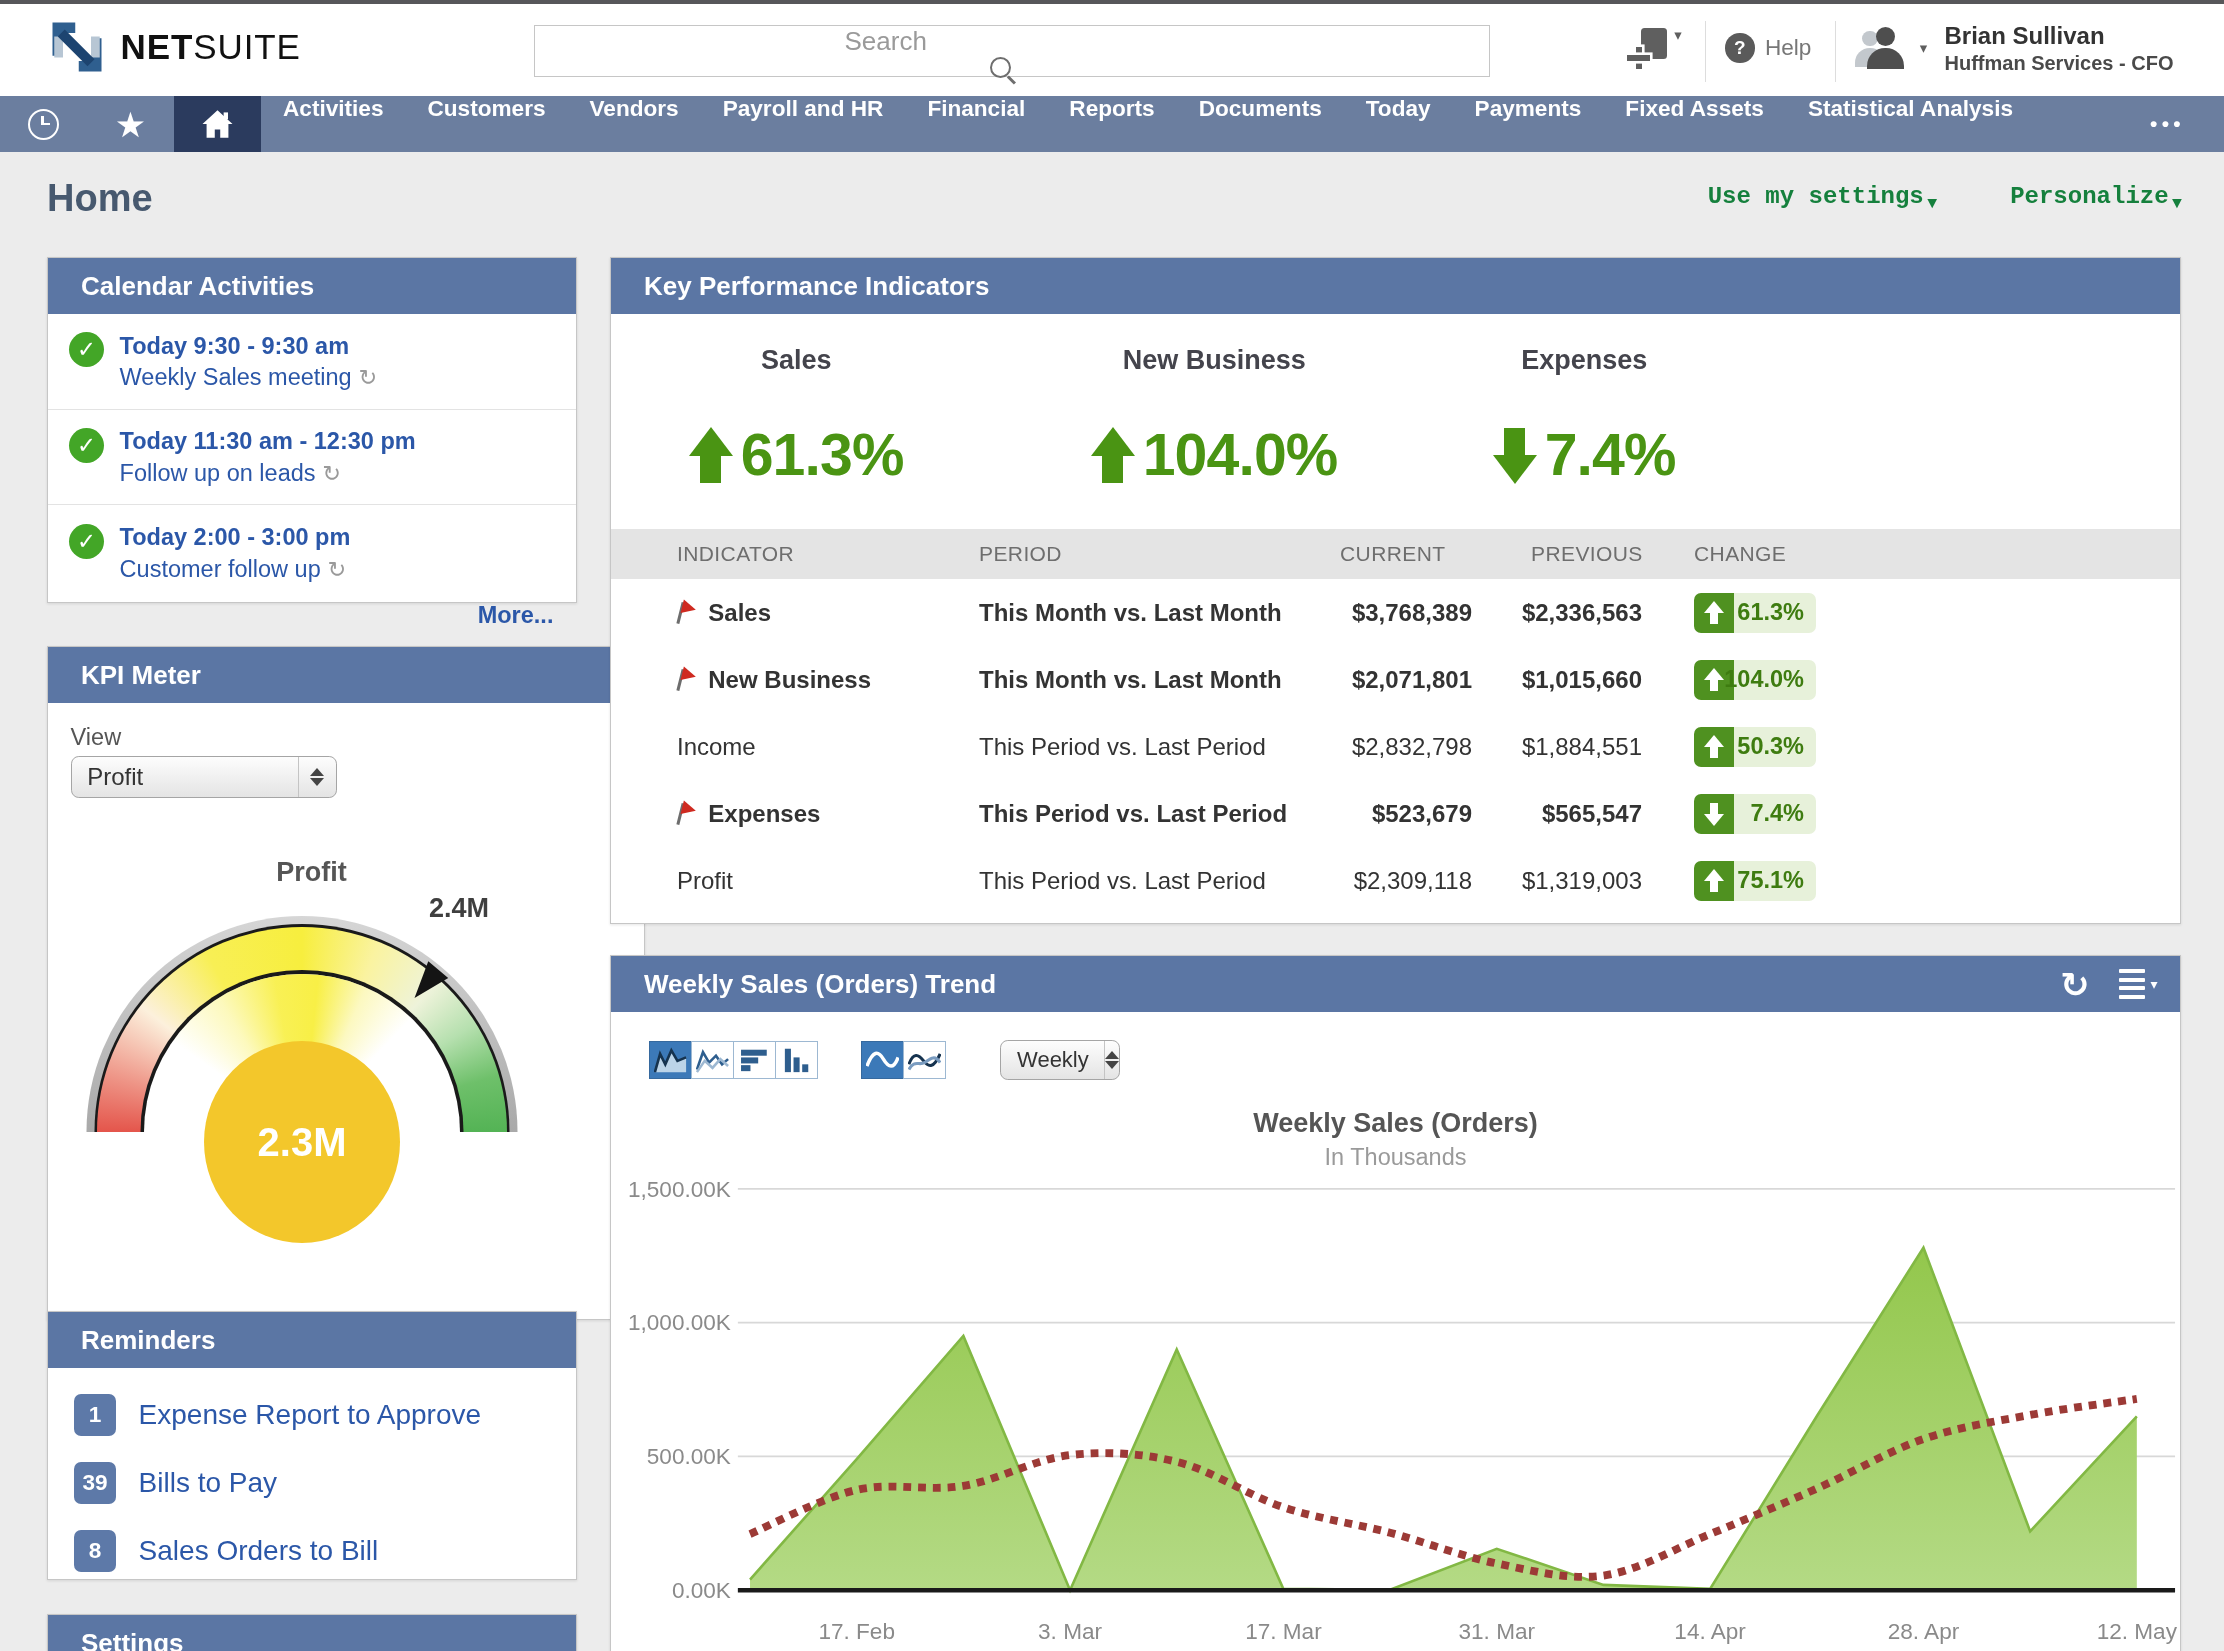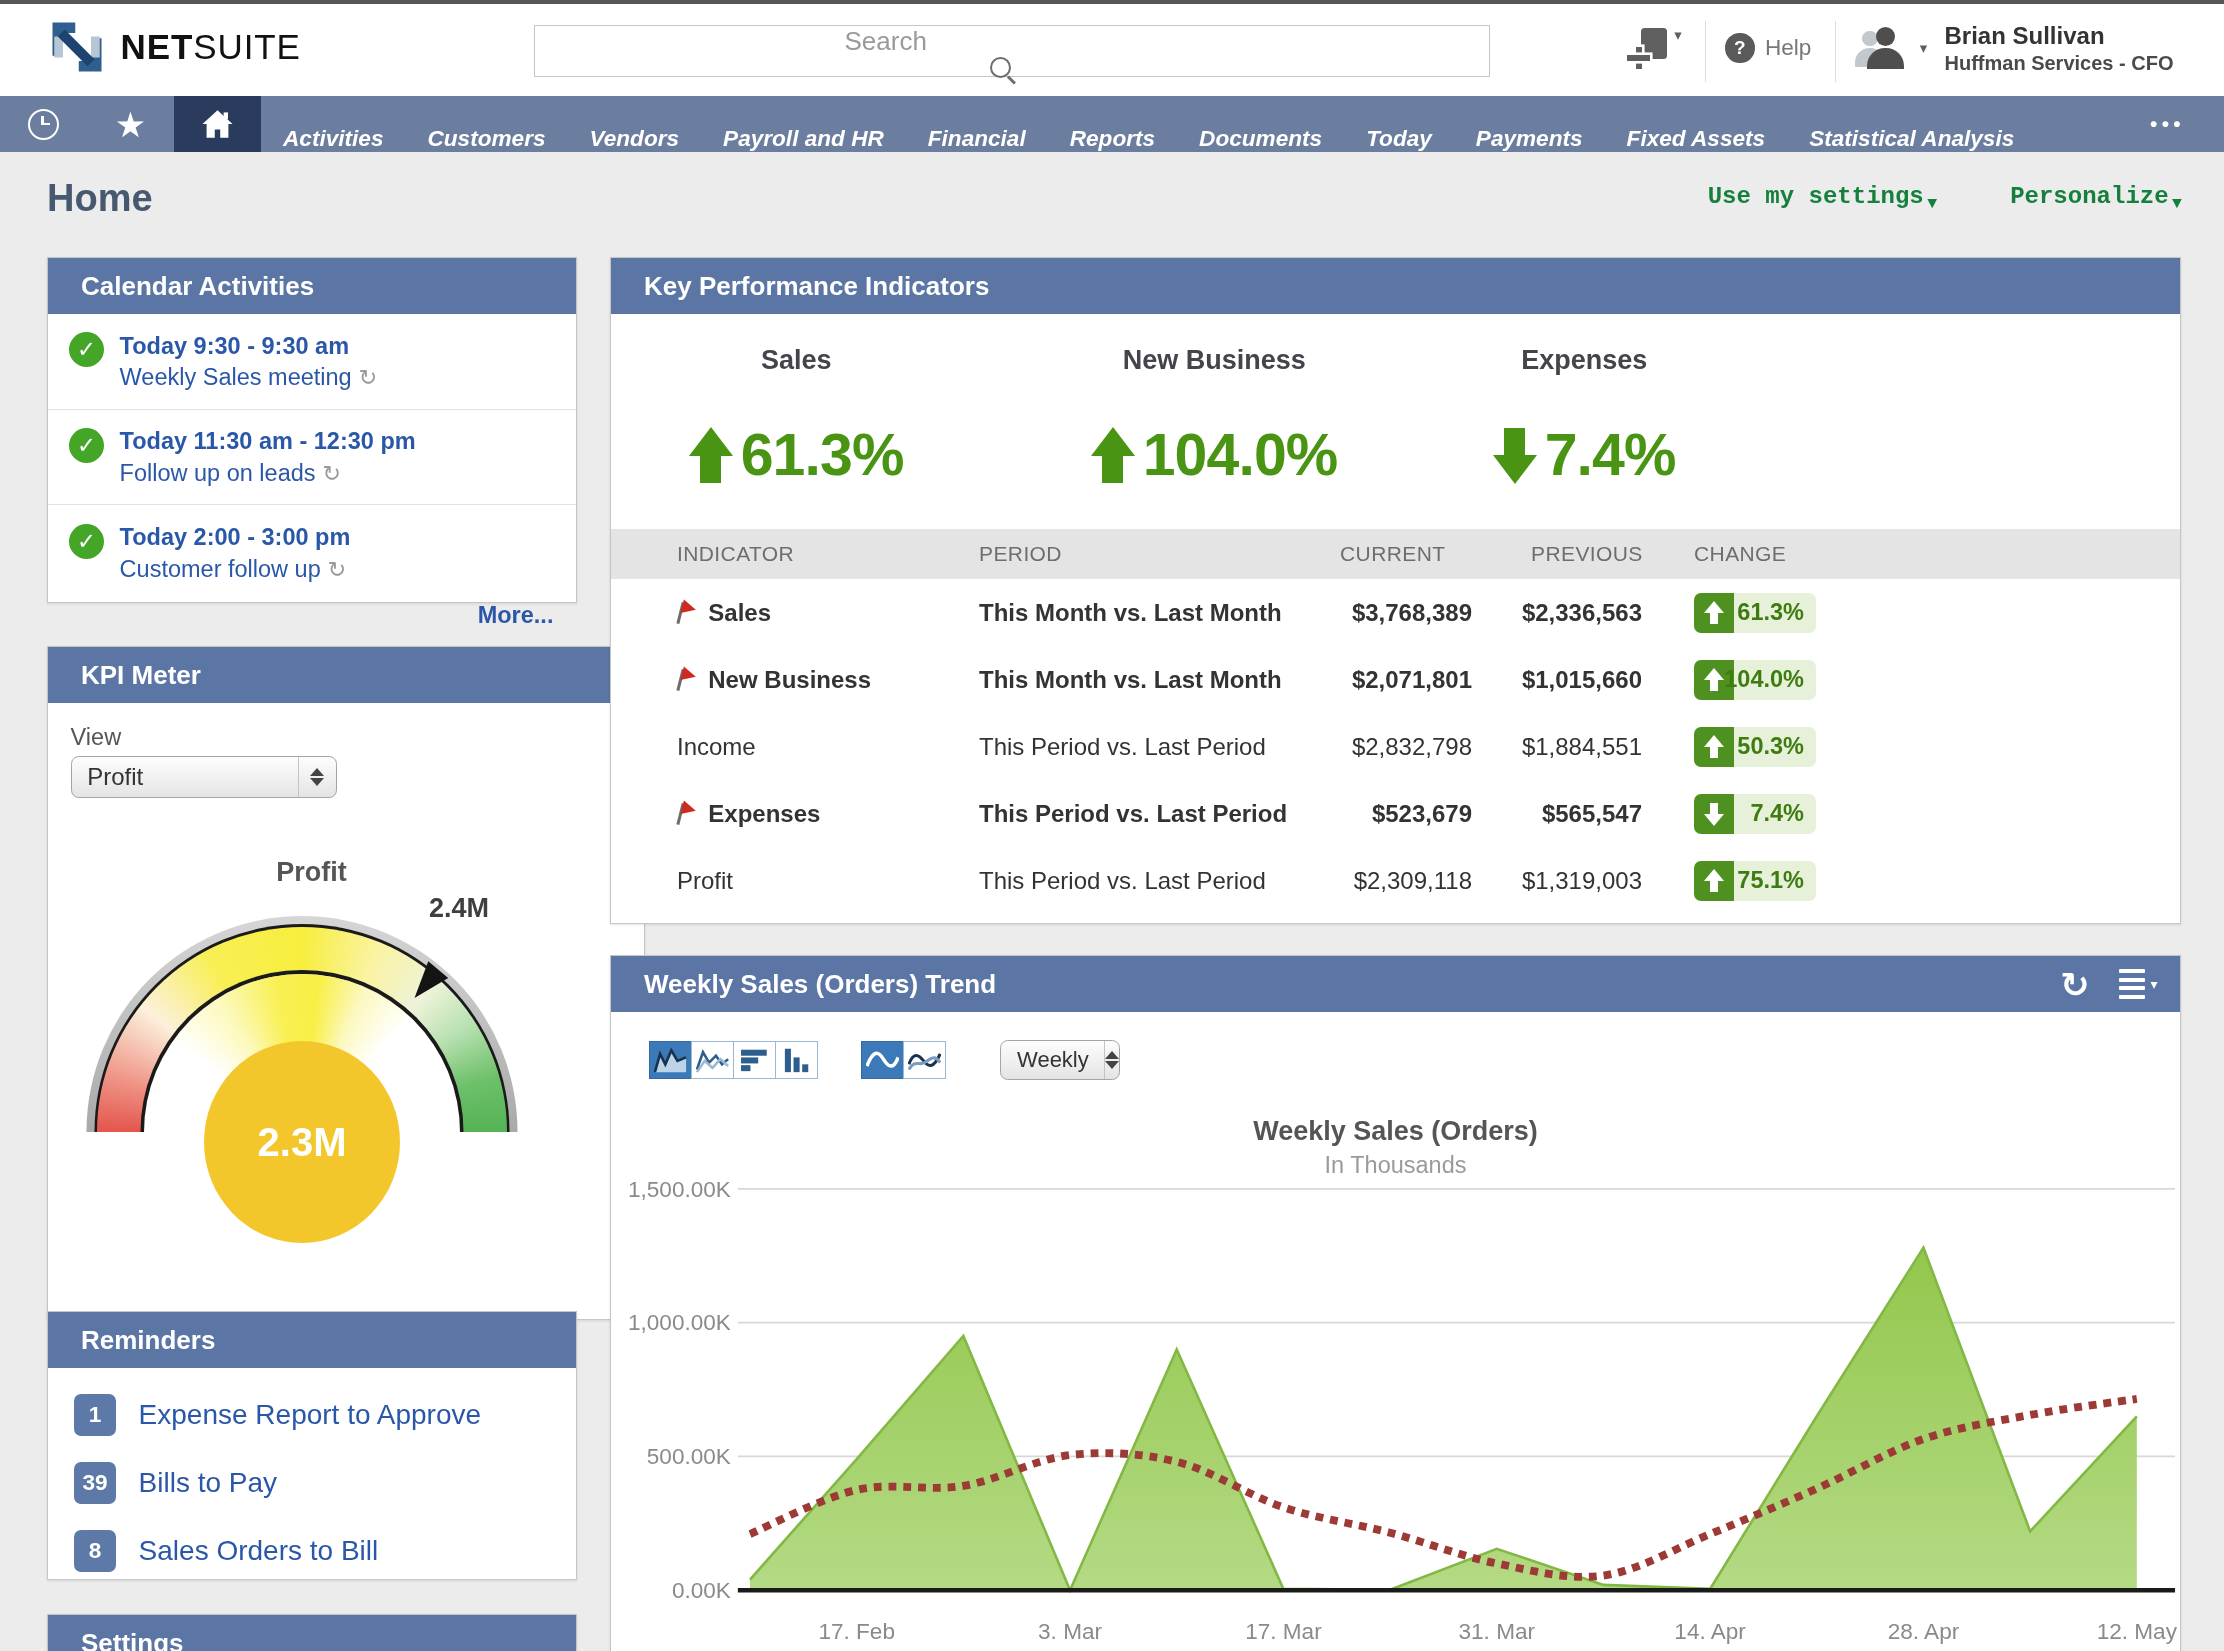--- a/index.html
+++ b/index.html
@@ -42,21 +42,21 @@
   .user-role { font-size:20px; font-weight:bold; color:#4a4a4a; }
 
   
   .navbar { position:absolute; top:96px; left:0; width:2225px; height:56px; background:#6b7e9f; display:flex; align-items:stretch; }
   .nav-icell { width:87px; display:flex; align-items:center; justify-content:center; cursor:pointer; }
   .nav-icell.sel { background:#2b3b5e; }
   .clock { width:31px; height:31px; border:2.6px solid #fff; border-radius:50%; position:relative; }
   .clock::before { content:''; position:absolute; left:11.3px; top:5.2px; width:2.6px; height:9.6px; background:#fff; }
   .clock::after { content:''; position:absolute; left:11.3px; top:12px; width:8.7px; height:2.6px; background:#fff; }
   .star-ic { color:#fff; font-size:35px; line-height:1; }
-  .nav-menu { display:flex; align-items:flex-end;font-style:italic; }
+  .nav-menu { display:flex; align-items:flex-start; }
   .nav-item { display:flex; align-items:center; padding:0 22px; color:#fff; font-size:22.6px; font-weight:bold; cursor:pointer; white-space:nowrap; }
   .nav-spacer { flex:1; }
   .nav-more { display:flex; align-items:center; padding:0 40px 0 17.4px; color:#fff; font-size:21px; font-weight:bold; letter-spacing:4.3px; cursor:pointer; }
 
   
   .title-row { position:absolute; top:170px; left:0; width:2225px; height:56px; display:flex; align-items:center; padding:0 43px 0 47px; }
   .page-title { font-size:38px; font-weight:bold; color:#47596f; }
   .title-links { margin-left:auto; display:flex; gap:73px; }
   .tlink { font-size:24px; font-weight:bold; color:#15803d; cursor:pointer; white-space:nowrap;font-family:Liberation Mono, monospace; }
   .tlink .tri { font-size:16.5px; vertical-align:-4.3px; margin-left:3.5px; }
@@ -147,21 +147,21 @@
   .ham i { width:26px; height:4.3px; background:#fff; border-radius:0.9px; }
   .ham-caret { color:#fff; font-size:14px; }
   .wk-toolbar { display:flex; align-items:center; margin:28px 0 0 38px; }
   .cgroup { display:flex; }
   .cbtn { width:43px; height:38px; background:#fff; border:0.9px solid #9db8d2; margin-left:-0.9px; display:flex; align-items:center; justify-content:center; cursor:pointer; }
   .cbtn:first-child { margin-left:0; }
   .cbtn.sel { background:#3c79b8; border-color:#36699e; }
   .grp2 { margin-left:43px; }
   .wk-select { margin-left:54px; width:120px; height:40px; }
   .wk-select .sval { font-size:22px; }
-  .wk-titles { margin-top:36px; text-align:center; }
+  .wk-titles { margin-top:28px; text-align:center; }
   .wk-chart-title { font-size:27px; font-weight:bold; color:#555; }
   .wk-chart-sub { font-size:23.5px; color:#9a9a9a; margin-top:5.2px; }
   .chart-svg { position:absolute; left:0; top:218px; }
 </style>
 </head>
 <body>
 
 <div class="top-strip"></div>
 
 <div class="app-header">

